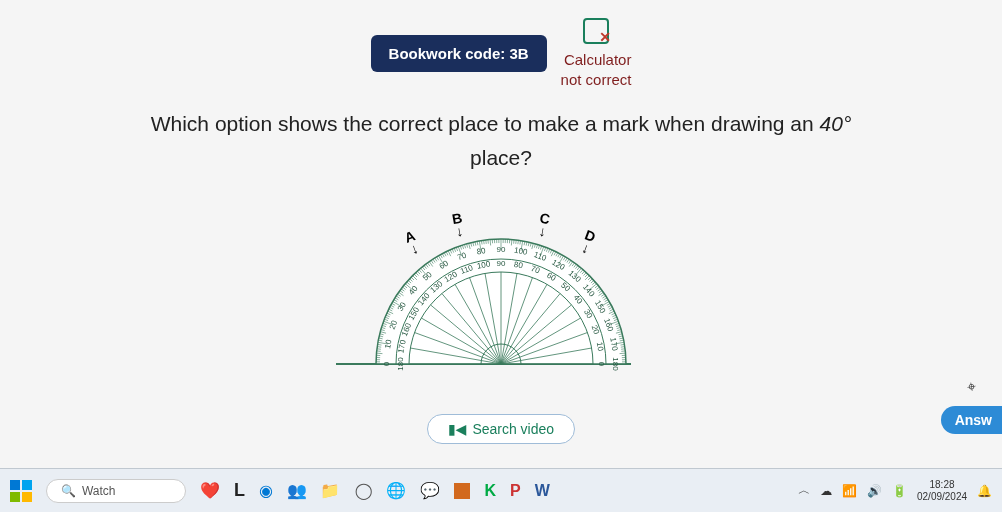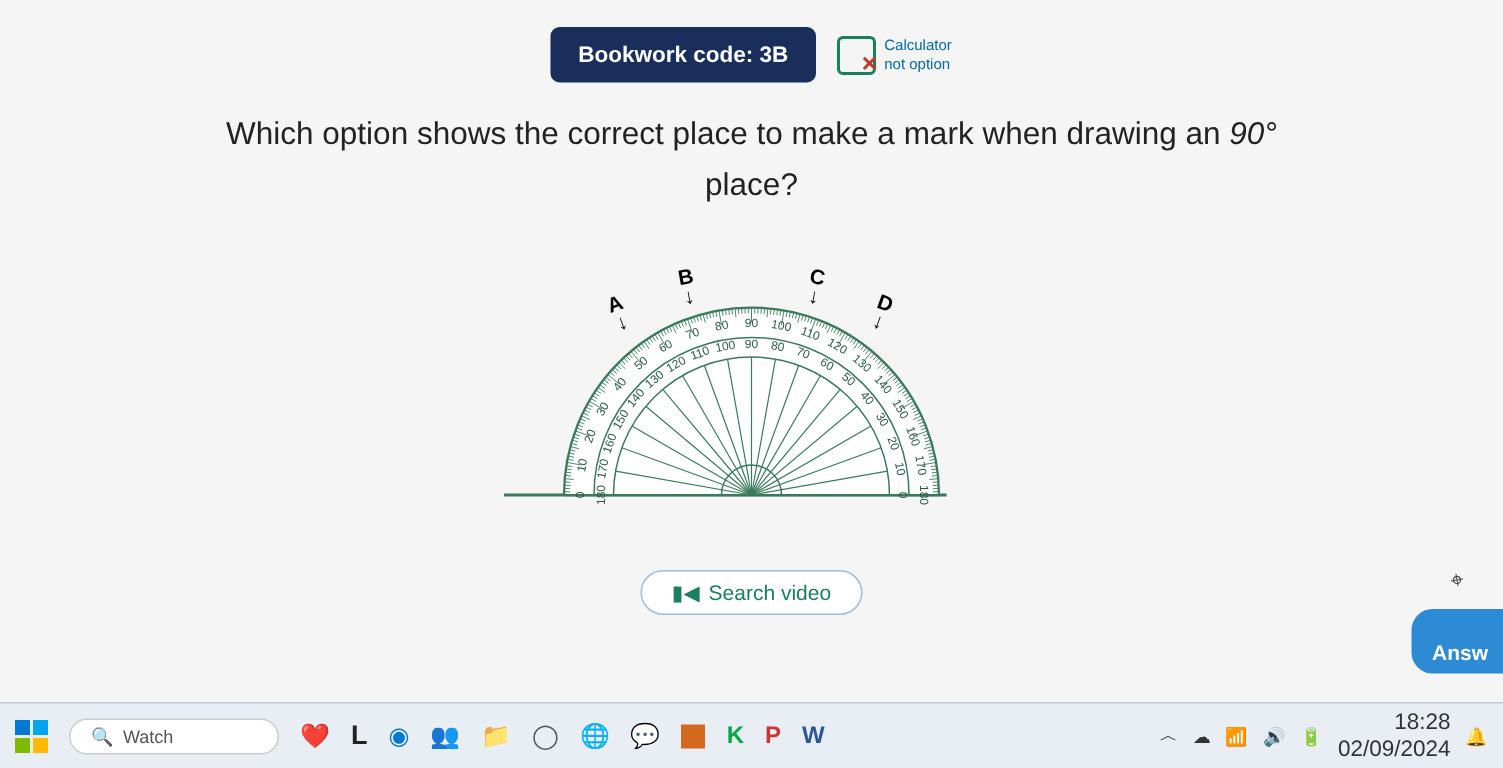--- a/index.html
+++ b/index.html
@@ -10,36 +10,38 @@
       background: #f5f5f5;
       position: relative;
       overflow: hidden;
     }
     .header-row {
       display: flex;
       justify-content: center;
       align-items: center;
       gap: 14px;
       padding-top: 18px;
+      text-align: right;
     }
     .bookwork-badge {
       background: #1a2e5c;
       color: #fff;
       padding: 10px 18px;
       border-radius: 6px;
       font-weight: bold;
       font-size: 15px;
     }
     .calc-block {
       display: flex;
       align-items: center;
       gap: 6px;
-      font-size: 10px;
-      color: #0369a1;
+      font-size: 15px;
+      color: #7f1d1d;
       line-height: 1.3;
+      flex-direction: column;
     }
     .calc-icon {
       width: 26px;
       height: 26px;
       border: 2px solid #1a7f5c;
       border-radius: 4px;
       position: relative;
     }
     .calc-icon::after {
       content: "✕";
@@ -82,21 +84,21 @@
       gap: 6px;
       cursor: pointer;
     }
     .watch-btn .cam { color: #1a7f5c; }
     .answer-chip {
       position: absolute;
       right: 0;
       top: 406px;
       background: #2d8bd6;
       color: #fff;
-      padding: 21px 10px 6px 14px;
+      padding: 6px 10px 6px 14px;
       border-radius: 14px 0 0 14px;
       font-size: 14px;
       font-weight: 600;
     }
     .cursor-icon {
       position: absolute;
       right: 26px;
       top: 378px;
       font-size: 16px;
       color: #444;
@@ -132,39 +134,39 @@
       border: 1px solid #ccc;
       border-radius: 20px;
       padding: 4px 14px;
       min-width: 140px;
       color: #555;
     }
     .task-icons { display: flex; gap: 14px; align-items: center; }
     .task-icons .ic { font-size: 16px; }
     .spacer { flex: 1; }
     .systray { display: flex; gap: 10px; align-items: center; font-size: 12px; color: #333; }
-    .clock { text-align: right; line-height: 1.2; font-size: 15px; }
+    .clock { text-align: center; line-height: 1.2; font-size: 10px; }
     .bold-l { font-weight: bold; font-size: 18px; color: #222; }
   </style>
 </head>
 <body>
 
 <div class="header-row">
   <div class="bookwork-badge">Bookwork code: 3B</div>
   <div class="calc-block">
     <div class="calc-icon"></div>
     <div>
       <div>Calculator</div>
-      <div>not option</div>
+      <div>not correct</div>
     </div>
   </div>
 </div>
 
 <div class="question">
-  <span>Which option shows the correct place to make a mark when drawing an </span><span class="degree">90°</span>
+  <span>Which option shows the correct place to make a mark when drawing an </span><span class="degree">40°</span>
   <br>
   <span>place?</span>
 </div>
 
 <div class="protractor-wrap">
   <svg width="340" height="200" viewBox="0 0 340 200">
     <g transform="translate(170,160)">
 
       <line x1="-165" y1="0" x2="130" y2="0" stroke="#3a7a5c" stroke-width="2"></line>
 

